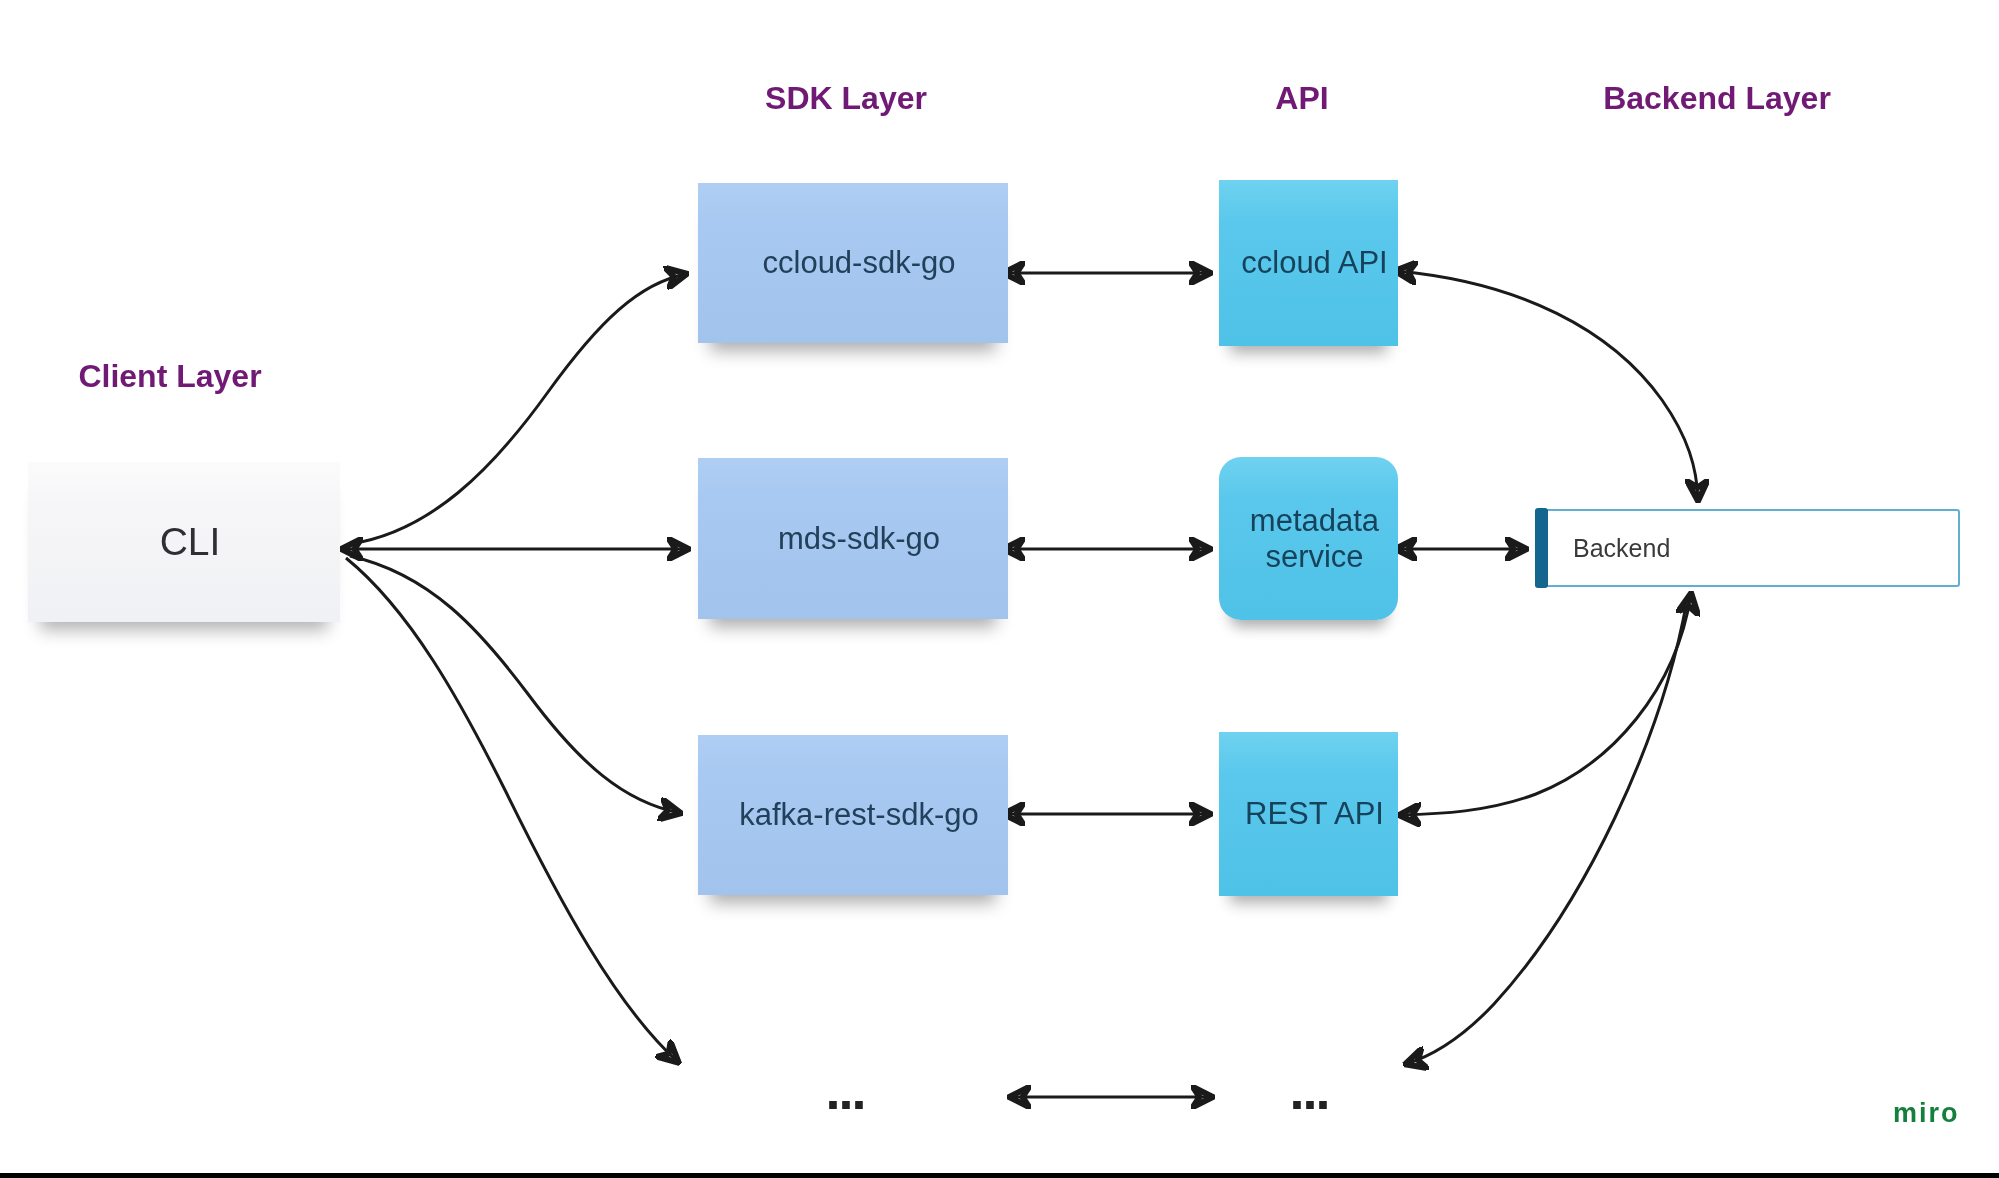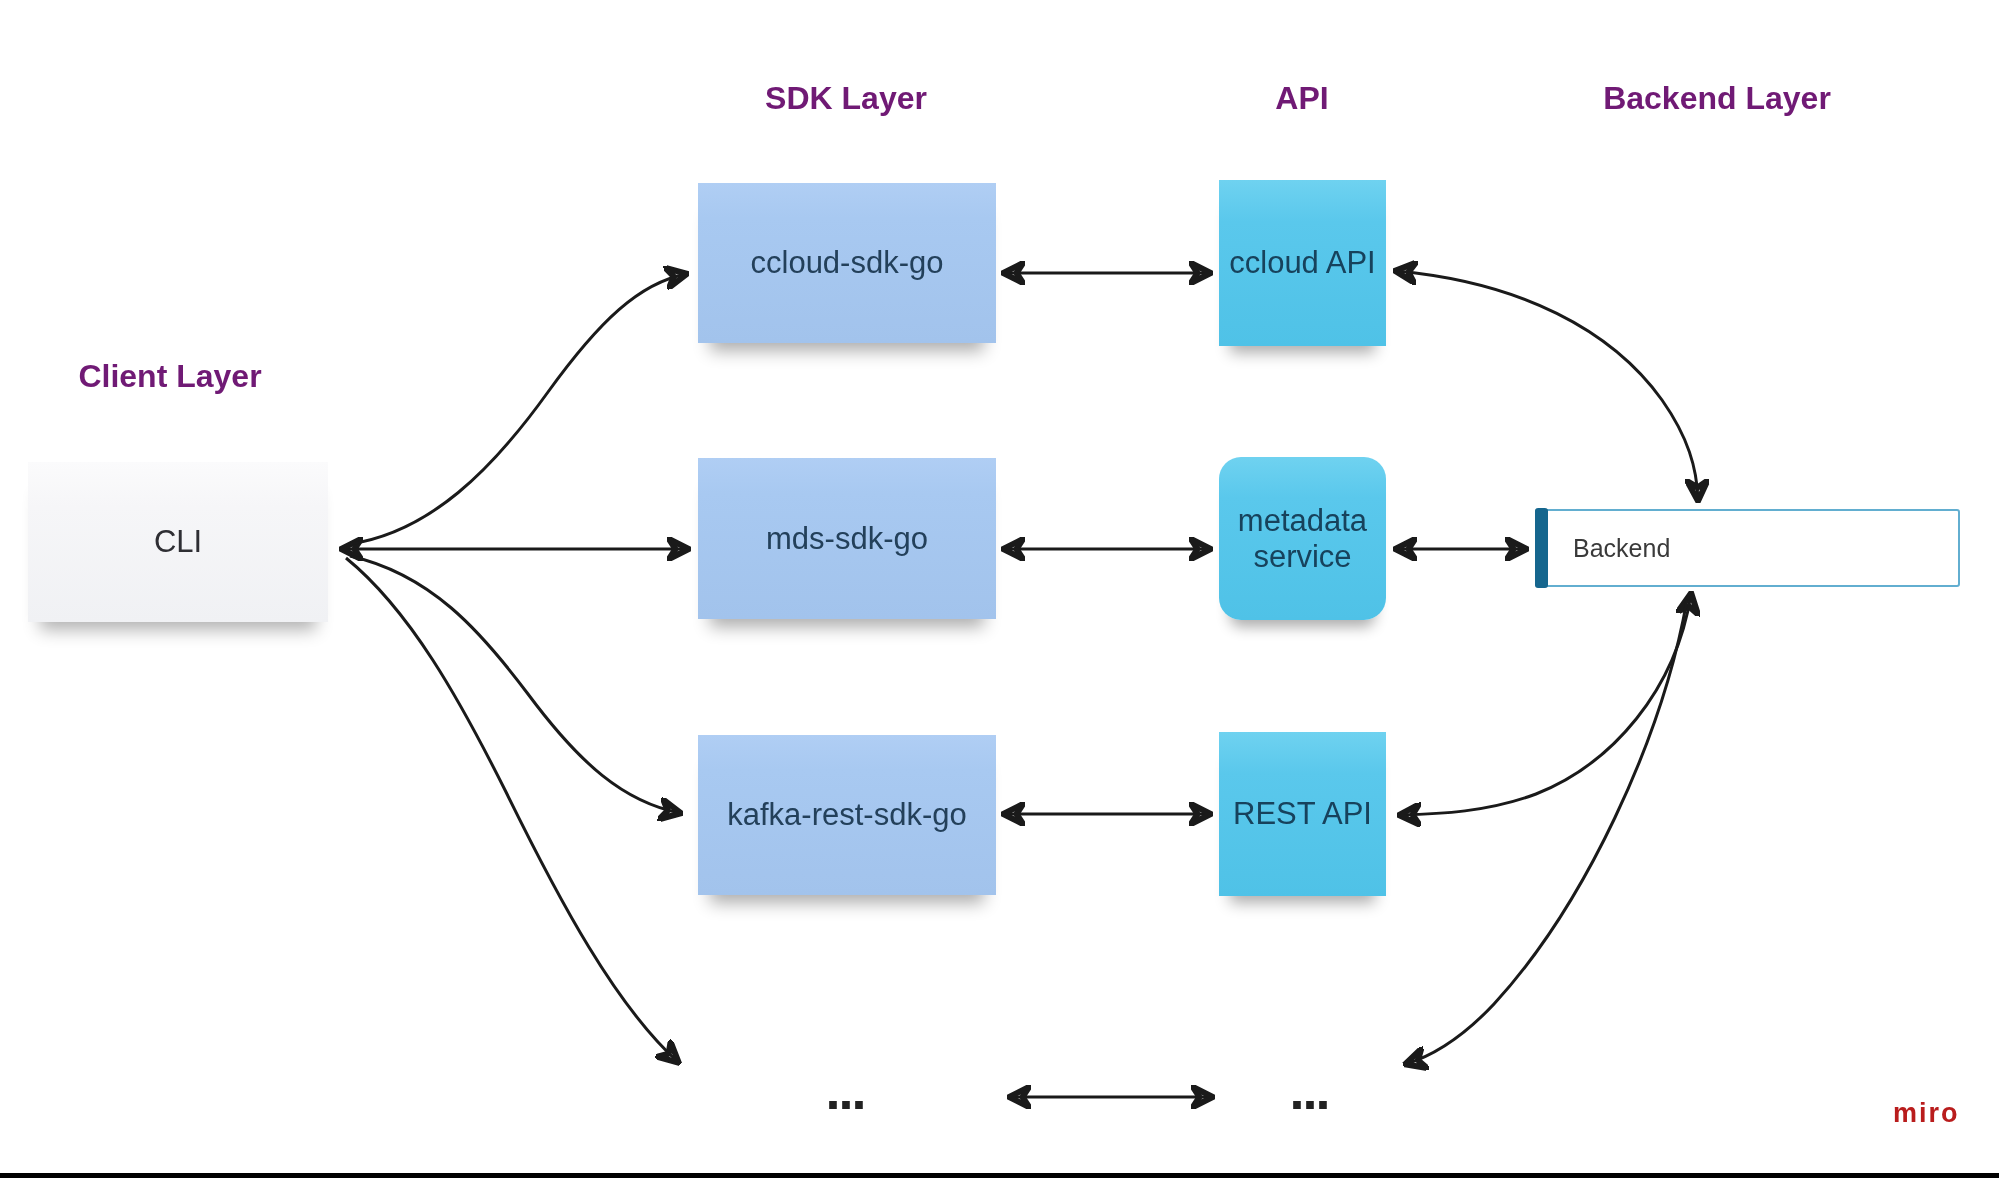--- a/index.html
+++ b/index.html
@@ -7,25 +7,26 @@
     position:relative;width:1999px;height:1178px;overflow:hidden;
     background:#ffffff;font-family:"Liberation Sans",sans-serif;
   }
   .layer-header{
     position:absolute;transform:translateX(-50%);
     font-size:32px;font-weight:700;color:#701a75;white-space:nowrap;
   }
   .sticky{
     position:absolute;display:flex;align-items:center;justify-content:center;
     text-align:center;
+    padding-left:12px;
   }
   .sticky .lbl{width:100%;padding:0 8px;box-sizing:border-box;}
   .sticky.cli{
     background:linear-gradient(180deg,#fbfbfc 0%,#f6f6f8 28%,#f0f1f4 100%);
-    color:#2e2e33;font-size:31px;
+    color:#2e2e33;font-size:39px;
     box-shadow:0 20px 16px -12px rgba(0,0,0,.30);
   }
   .sticky.sdk{
     background:linear-gradient(180deg,#b0cef4 0%,#a8c9f1 22%,#a2c3ec 100%);
     color:#23405a;font-size:31px;
     box-shadow:0 20px 16px -12px rgba(0,0,0,.32);
   }
   .sticky.api{
     background:linear-gradient(180deg,#6fd2f0 0%,#5ac8ec 25%,#4fc2e7 100%);
     color:#17425c;font-size:31px;
@@ -42,21 +43,21 @@
   }
   .backend-label{
     margin-left:36px;font-size:25px;color:#3a3a3a;
   }
   .ellipsis{
     position:absolute;transform:translate(-50%,-50%);
     font-size:54px;font-weight:700;color:#222;letter-spacing:-2px;line-height:1;
   }
   .watermark{
     position:absolute;left:1893px;top:1098px;
-    font-size:27px;font-weight:700;color:#b91c1c;letter-spacing:2px;
+    font-size:27px;font-weight:700;color:#15803d;letter-spacing:2px;
   }
   .bottom-bar{
     position:absolute;left:0;top:1173px;width:100%;height:5px;background:#000;
   }
   svg.connectors{position:absolute;left:0;top:0;}
   svg.connectors path{fill:none;stroke:#1a1a1a;stroke-width:3;}
 </style>
 </head>
 <body>
 

